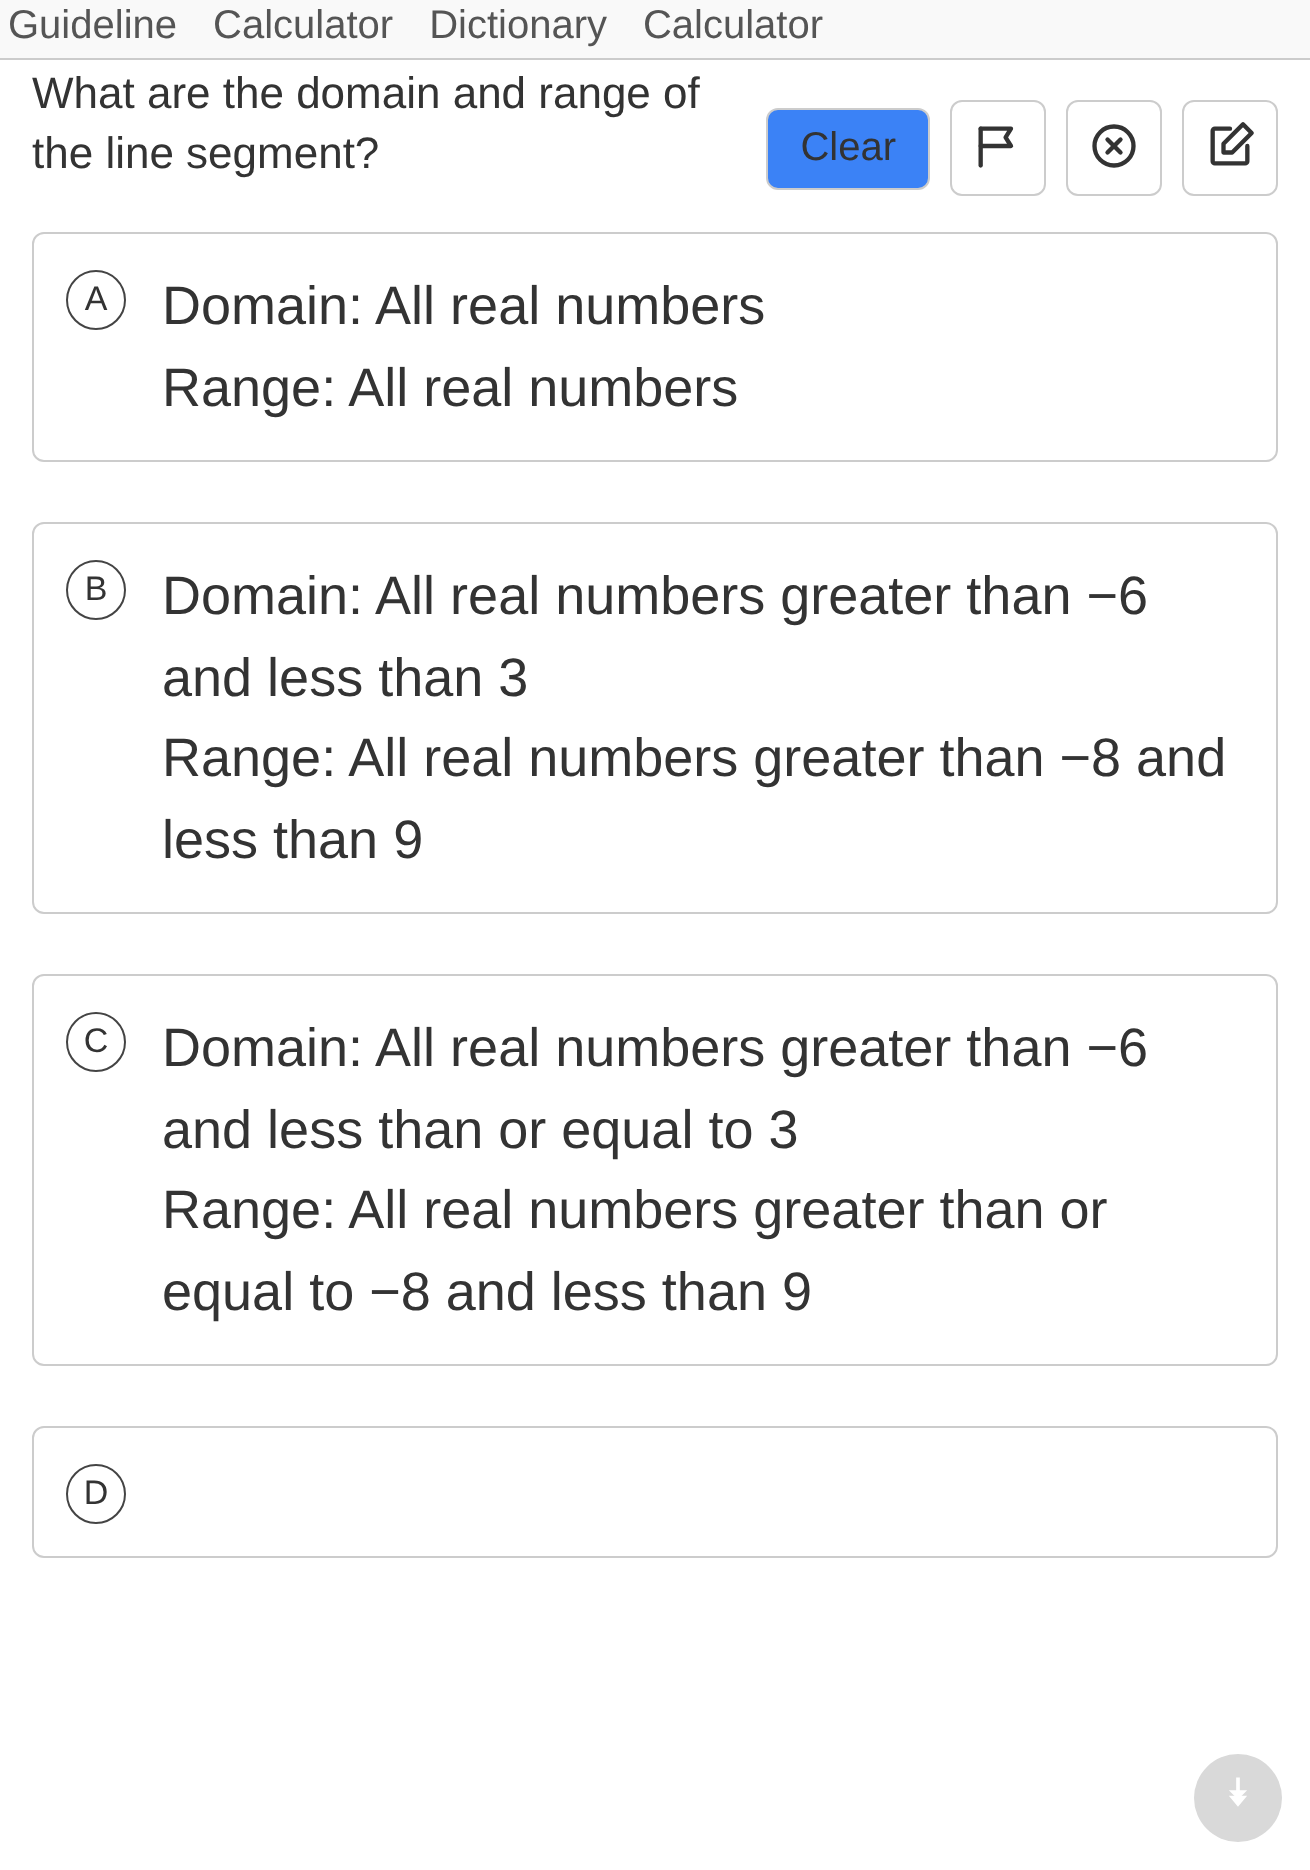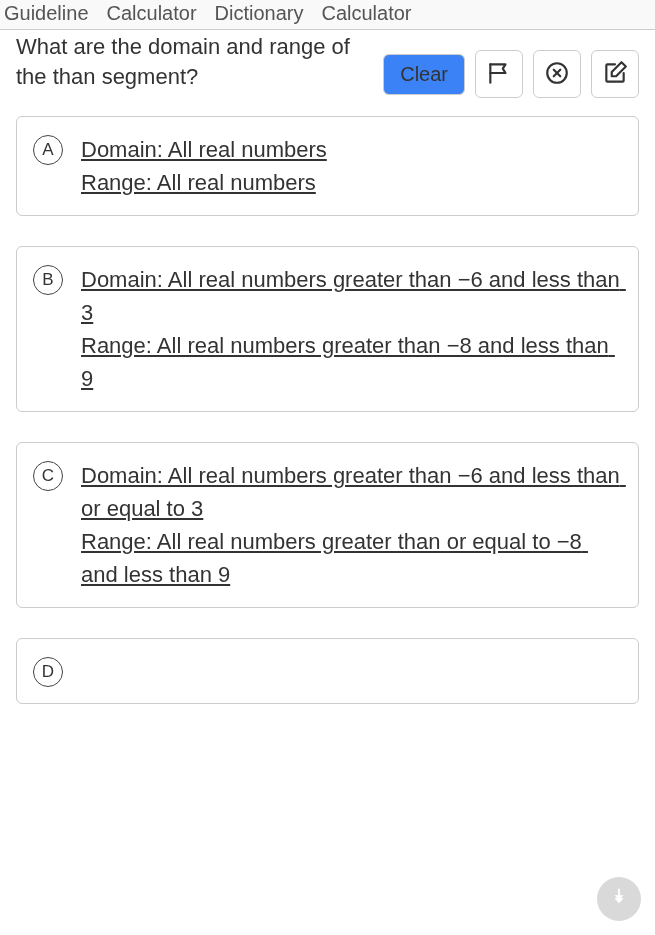--- a/index.html
+++ b/index.html
@@ -82,25 +82,24 @@
     border: 1.5px solid #444;
     border-radius: 50%;
     display: flex;
     align-items: center;
     justify-content: center;
     font-size: 17px;
     color: #333;
     margin-top: 2px;
   }
   .option-text {
-    font-size: 22px;
+    font-size: 27px;
     color: #333;
     line-height: 1.5;
     white-space: pre-wrap;
-    text-decoration: underline;
   }
   .scroll-fab {
     position: fixed;
     right: 14px;
     bottom: 14px;
     width: 44px;
     height: 44px;
     border-radius: 50%;
     background: #d9d9d9;
     display: flex;
@@ -114,21 +113,21 @@
 <body>
 
 <div class="topbar">
   <span class="topbar-item">Guideline</span>
   <span class="topbar-item">Calculator</span>
   <span class="topbar-item">Dictionary</span>
   <span class="topbar-item">Calculator</span>
 </div>
 
 <div class="question-row">
-  <div class="question-text">What are the domain and range of the than segment?</div>
+  <div class="question-text">What are the domain and range of the line segment?</div>
   <div class="tools">
     <button class="clear-btn">Clear</button>
     <button class="icon-btn">
       <span>
         <svg width="26" height="26" viewBox="0 0 24 24" fill="none" stroke-width="2" stroke-linecap="round" stroke-linejoin="round">
           <path d="M4 21V4"></path>
           <path d="M4 4h14l-2.5 4L18 12H4"></path>
         </svg>
       </span>
     </button>

